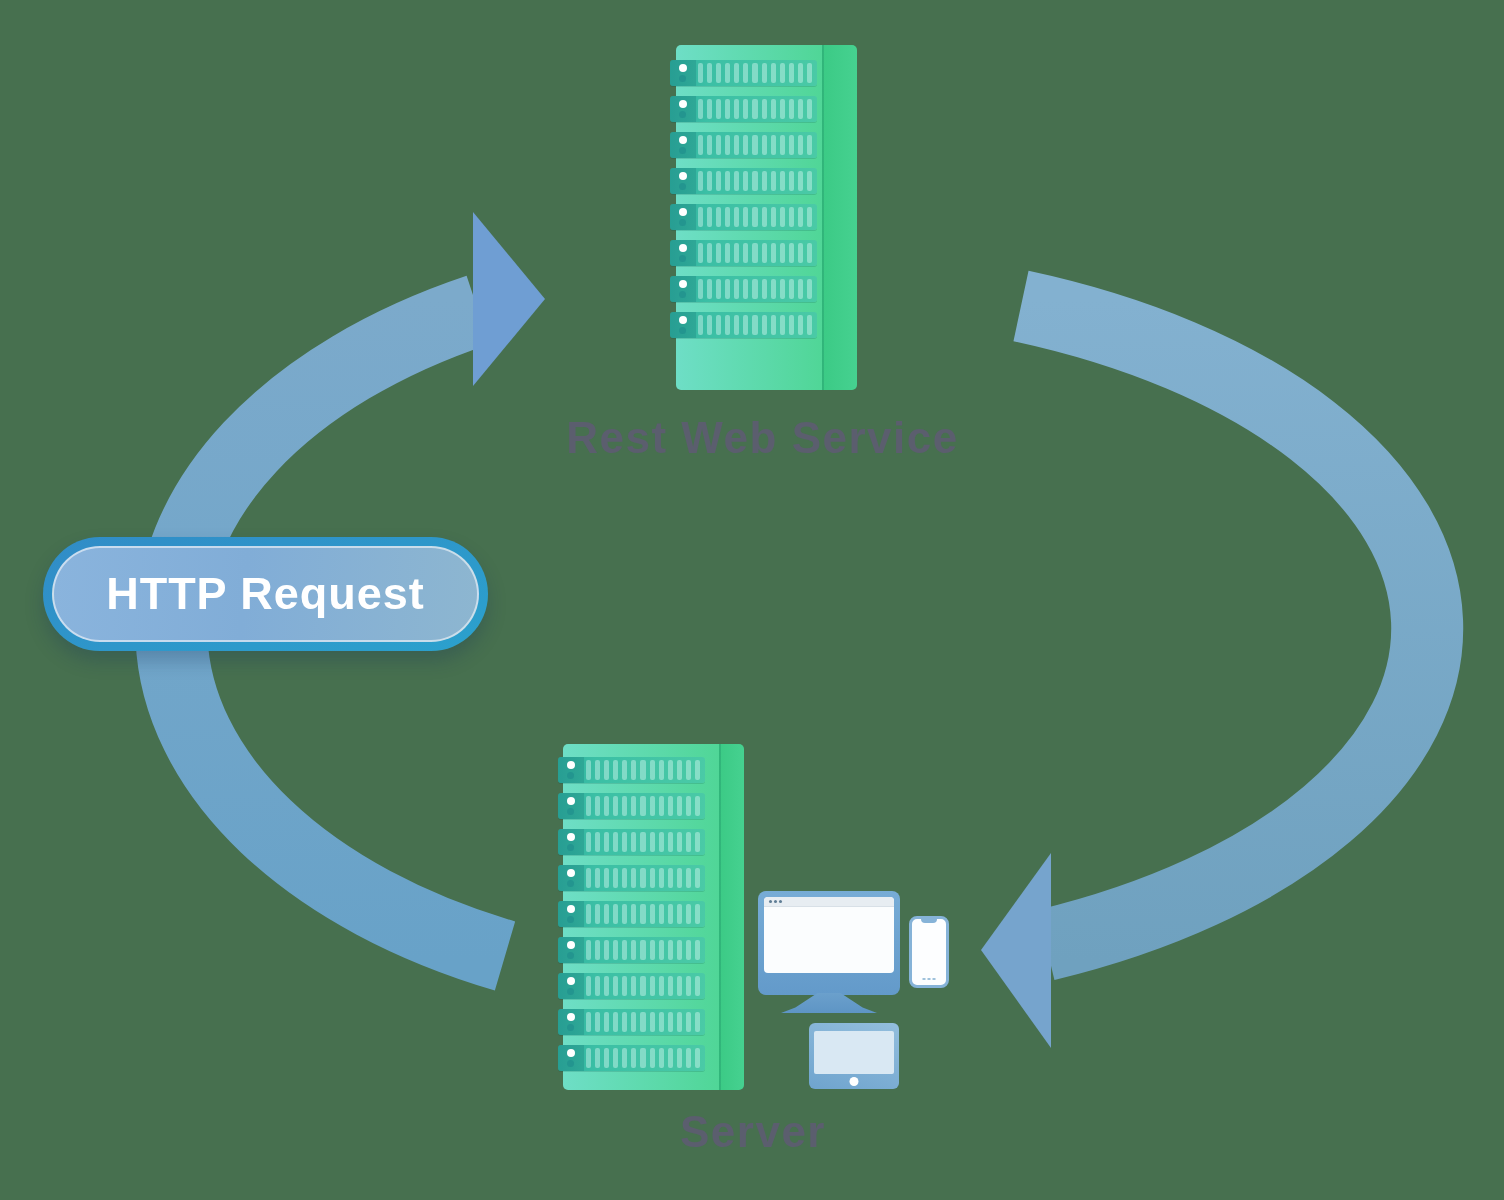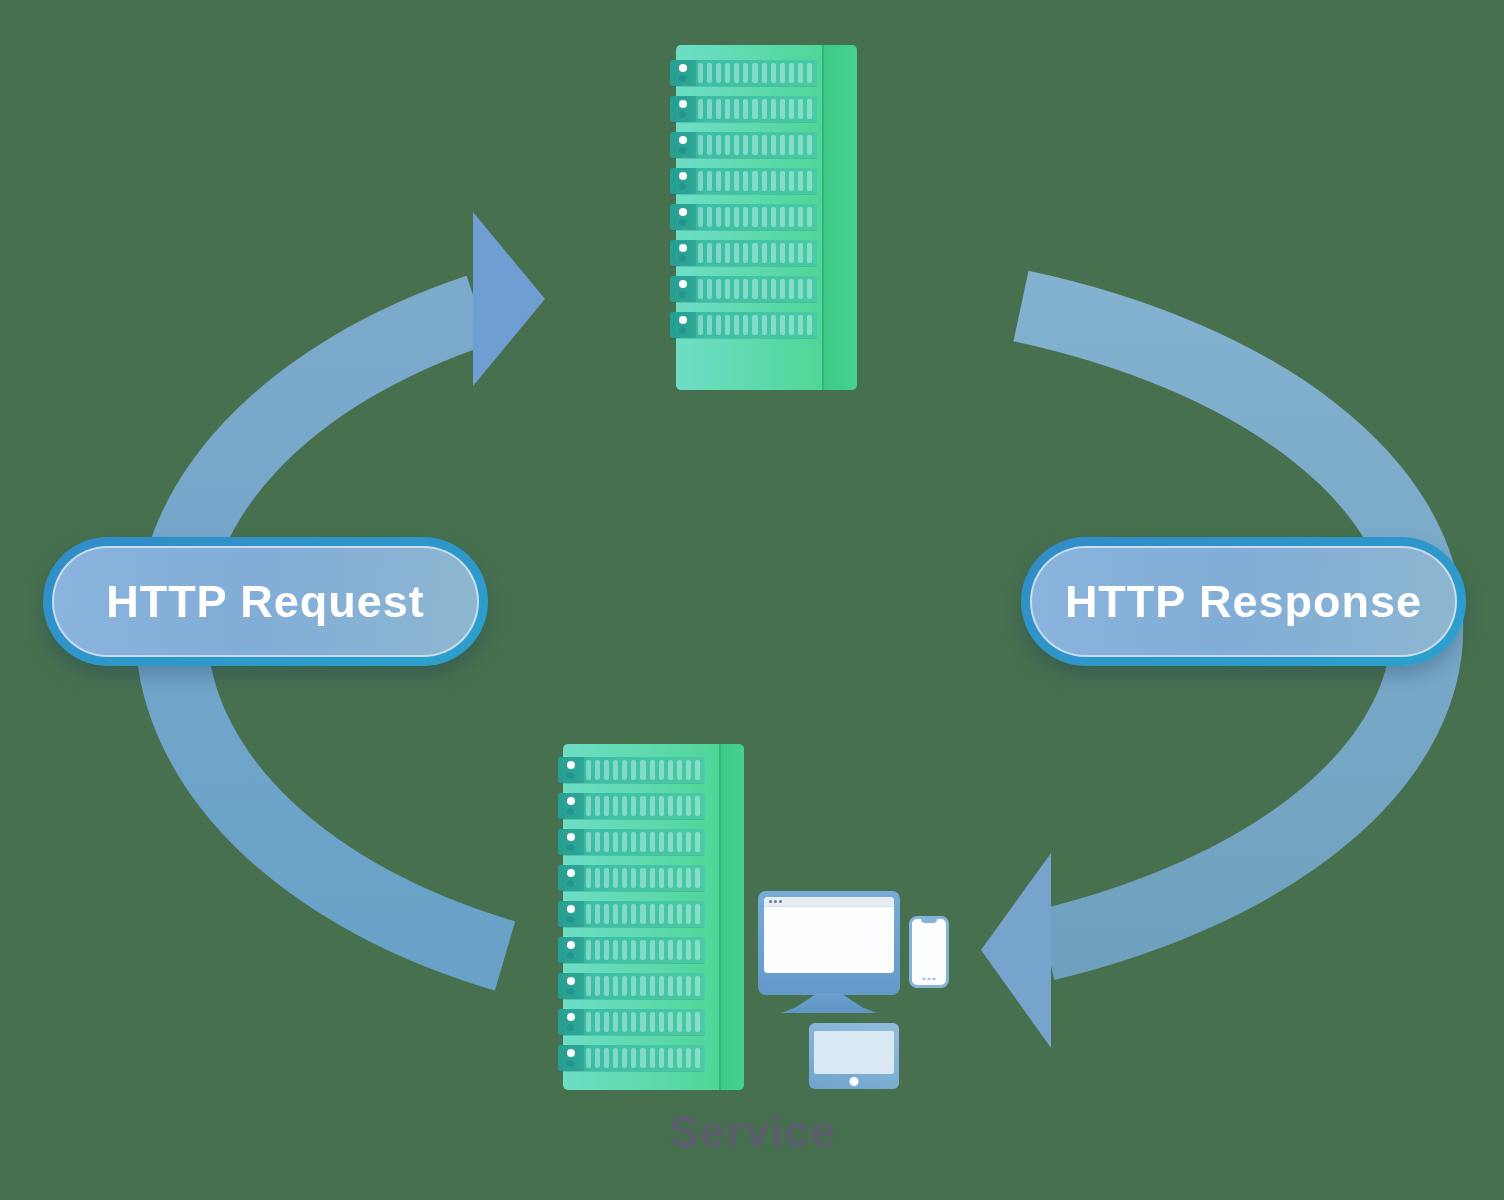--- a/index.html
+++ b/index.html
@@ -5,21 +5,21 @@
   html,body{margin:0;padding:0;background:#47704f;}
   #canvas{
     position:relative;width:1504px;height:1200px;background:#47704f;
     overflow:hidden;font-family:"Liberation Sans",sans-serif;
   }
   
   #flow-svg{position:absolute;left:0;top:0;z-index:1;}
 
   
   .badge{
-    position:absolute;width:445px;height:129px;border-radius:70px;z-index:3;
+    position:absolute;width:445px;height:114px;border-radius:70px;z-index:3;
     background:linear-gradient(160deg,#318cc7,#2ba1cd);
     box-shadow:0 10px 18px rgba(25,55,90,.28);
   }
   .badge-inner{
     position:absolute;inset:9px;border-radius:60px;
     background:linear-gradient(95deg,#8ab4dd 0%,#81add7 45%,#8db6d0 100%);
     border:2px solid rgba(255,255,255,.55);
     display:flex;align-items:center;justify-content:center;
   }
   .badge-text{
@@ -272,33 +272,29 @@
             <span class="slat"></span>
             <span class="slat"></span>
             <span class="slat"></span>
             <span class="slat"></span>
           </div>
         </div>
       </div>
   </div>
 
   <div class="node-label" id="server-label">
+    <div>Rest Web Service</div>
   </div>
 
   <div class="badge" id="badge-request">
     <div class="badge-inner">
       <span class="badge-text">HTTP Request</span>
     </div>
   </div>
 
-  <div class="badge" id="badge-response">
-    <div class="badge-inner">
-      <span class="badge-text">HTTP Response</span>
-    </div>
-  </div>
 
   <div class="server" id="server-bottom">
     <div class="server-body"></div>
     <div class="server-side"></div>
     <div class="server-units">
         <div class="unit">
           <span class="unit-dot1"></span>
           <span class="unit-dot2"></span>
           <div class="slats">
             <span class="slat"></span>
@@ -492,16 +488,16 @@
       <span class="p-mark"></span>
     </div>
   </div>
 
   <div id="tablet">
     <div class="t-screen"></div>
     <div class="t-home"></div>
   </div>
 
   <div class="node-label" id="client-label">
-    <div>Service</div>
+    <div>Server</div>
   </div>
 
 </div>
 
 </body></html>

